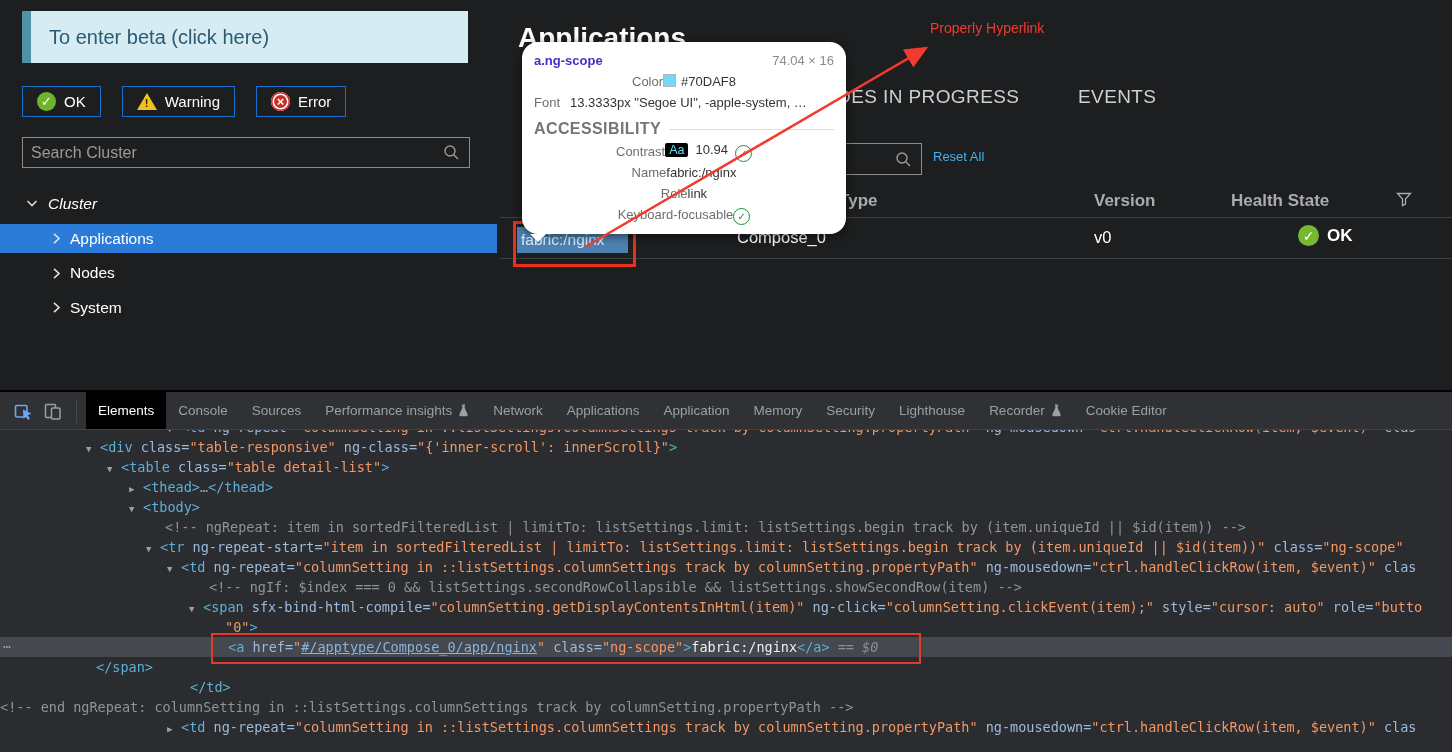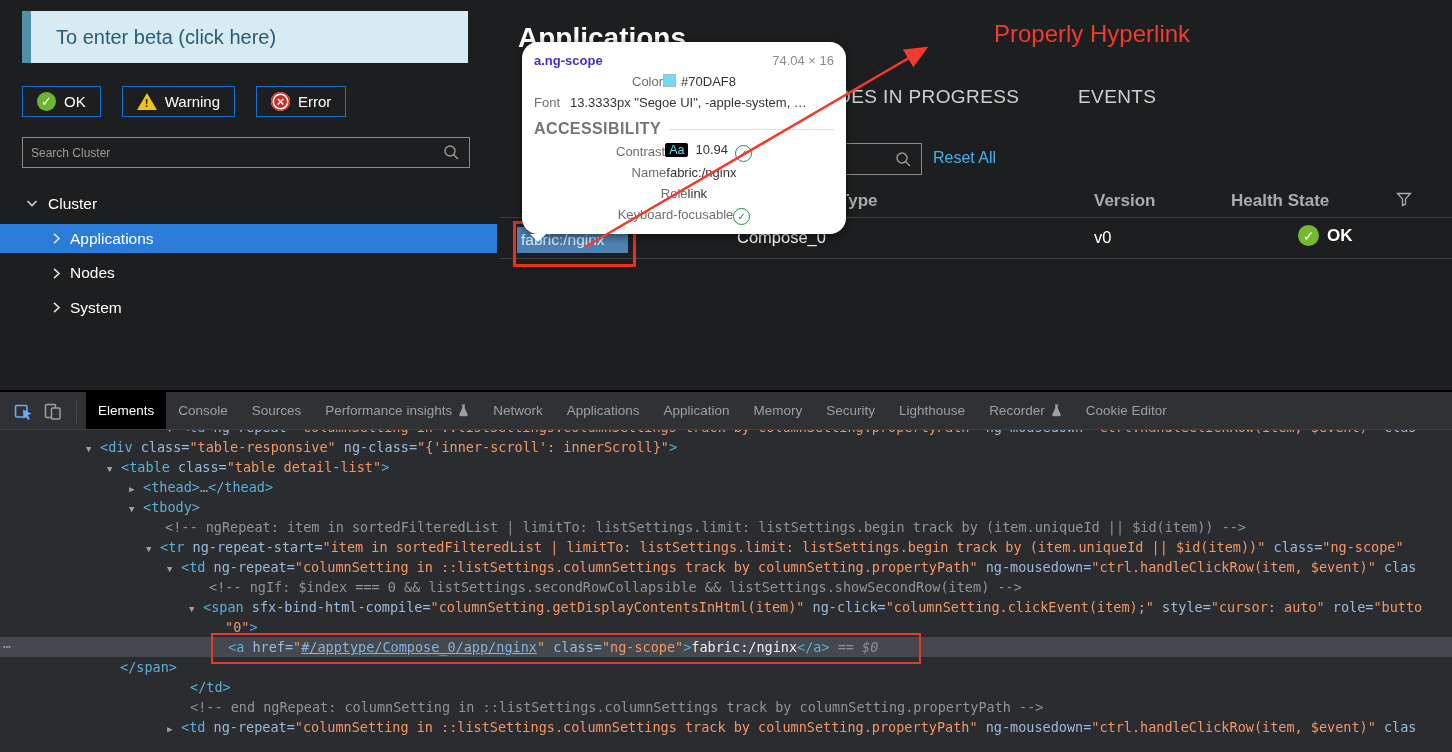--- a/index.html
+++ b/index.html
@@ -3,51 +3,51 @@
 <meta charset="utf-8">
 <style>
   html,body{margin:0;padding:0;background:#101010;}
   .stage{position:relative;width:1452px;height:752px;overflow:hidden;background:#1d1e1f;
          font-family:"Liberation Sans",sans-serif;-webkit-font-smoothing:antialiased;}
   .abs{position:absolute;}
 
   
   .banner{left:22px;top:11px;width:446px;height:52px;background:#d7ebf2;display:flex;align-items:center;cursor:pointer;}
   .banner-accent{width:9px;height:100%;background:#4f91a6;}
-  .banner-text{margin-left:25px;font-size:20px;color:#2a5b74;}
+  .banner-text{margin-left:18px;font-size:20px;color:#2a5b74;}
   .legend{left:22px;top:86px;display:flex;gap:21px;}
   .lbtn{height:31px;border:1px solid #1b6fd1;background:transparent;color:#fff;font-size:15px;
         display:flex;align-items:center;gap:8px;padding:0 14px;cursor:pointer;font-family:inherit;}
   .ic-ok{width:19px;height:19px;border-radius:50%;background:#6db52e;color:#fff;font-size:13px;
          display:flex;align-items:center;justify-content:center;}
   .ic-warn{width:0;height:0;border-left:10px solid transparent;border-right:10px solid transparent;
            border-bottom:17px solid #f2c21c;position:relative;}
   .ic-warn i{position:absolute;left:-2px;top:4px;font-style:normal;color:#222;font-size:11px;font-weight:bold;}
   .ic-err{width:19px;height:19px;border-radius:50%;background:#ce2b22;color:#fff;font-size:13px;font-weight:bold;
           display:flex;align-items:center;justify-content:center;box-shadow:inset 0 0 0 1.5px #ce2b22, inset 0 0 0 3px #fff;}
   .sb-search{left:22px;top:137px;width:446px;height:29px;border:1px solid #8a8a8a;display:flex;align-items:center;}
-  .sb-search input{flex:1;background:transparent;border:none;outline:none;color:#7dd3fc;font-size:12px;
+  .sb-search input{flex:1;background:transparent;border:none;outline:none;color:#7dd3fc;font-size:16px;
                    padding:0 8px;font-family:inherit;}
   .sb-search input::placeholder{color:#9a9a9a;}
   .mag{margin-right:9px;flex:0 0 auto;}
-  .tree-root{left:0;top:190px;width:497px;height:27px;display:flex;align-items:center;cursor:pointer;}
+  .tree-root{left:0;top:190px;width:497px;height:27px;display:flex;align-items:center;cursor:pointer;font-style:italic;}
   .tree-root svg{margin-left:26px;}
   .tree-root .lbl{margin-left:10px;color:#fff;font-size:15.5px;font-weight:500;}
   .tree-items{left:0;top:224px;width:497px;}
   .trow{position:absolute;left:0;width:497px;height:29px;display:flex;align-items:center;cursor:pointer;}
   .trow svg{margin-left:52px;}
   .trow .lbl{margin-left:9px;color:#fff;font-size:15.5px;}
   .trow.selected{background:#2b7bd9;}
 
   
   .page-title{left:518px;top:22px;color:#fff;font-size:28px;font-weight:bold;}
   .mtab{position:absolute;top:86px;color:#cfd0d1;font-size:19px;letter-spacing:.4px;cursor:pointer;}
   .main-search{left:662px;top:143px;width:258px;height:30px;border:1px solid #8a8a8a;display:flex;align-items:center;}
   .main-search input{flex:1;background:transparent;border:none;outline:none;color:#cfcfcf;font-size:14px;padding:0 8px;font-family:inherit;}
-  .reset-all{left:933px;top:149px;color:#44b1f2;font-size:16px;cursor:pointer;}
+  .reset-all{left:933px;top:149px;color:#44b1f2;font-size:13px;cursor:pointer;}
   .th{position:absolute;top:191px;color:#a9abad;font-size:17px;font-weight:bold;}
   .hline{position:absolute;left:500px;width:952px;height:1px;background:#3e4042;}
   .cell{position:absolute;top:228px;color:#fff;font-size:16.5px;}
   .nginx-hl{left:517px;top:227px;width:111px;height:26px;background:#4e81b2;display:flex;align-items:center;}
   .nginx-hl span{margin-left:4px;color:#d7edff;font-size:15.5px;}
   .okbadge{left:1298px;top:225px;display:flex;align-items:center;gap:8px;}
   .okbadge .ic-ok{width:21px;height:21px;font-size:14px;background:#76b82f;}
   .okbadge b{color:#fff;font-size:17px;}
   .red-el-box{left:513px;top:221px;width:117px;height:40px;border:3px solid #e8301f;pointer-events:none;z-index:40;}
 
@@ -66,21 +66,21 @@
           vertical-align:-1px;margin-right:5px;}
   .fontrow{display:flex;align-items:center;height:19px;margin-top:2px;gap:10px;white-space:nowrap;overflow:hidden;}
   .acc-head{display:flex;align-items:center;gap:8px;margin:8px 0 4px 0;}
   .acc-head span{font-size:16px;font-weight:bold;color:#757575;letter-spacing:.4px;}
   .acc-head i{flex:1;height:1px;background:#ddd;}
   .aa{background:#000;color:#70DAF8;border-radius:2px;padding:0 4px;font-size:12.5px;margin-right:7px;}
   .gcheck{display:inline-flex;width:15px;height:15px;border-radius:50%;border:1.6px solid #1e8e3e;color:#1e8e3e;
           font-size:10px;align-items:center;justify-content:center;margin-left:7px;vertical-align:-3px;}
 
   
-  .anno-text{left:994px;top:20px;color:#f23b2e;font-size:24px;z-index:60;}
+  .anno-text{left:930px;top:20px;color:#f23b2e;font-size:14px;z-index:60;}
   .anno-arrow{left:0;top:0;z-index:60;pointer-events:none;}
 
   
   .devtools{left:0;top:390px;width:1452px;height:362px;background:#2a2c2f;border-top:2px solid #000;}
   .dt-toolbar{height:37px;background:#2f3134;border-bottom:1px solid #404346;display:flex;align-items:center;padding-left:10px;}
   .dt-sep{width:1px;height:24px;background:#47494d;margin:0 9px 0 10px;}
   .dt-icon{display:flex;align-items:center;justify-content:center;width:26px;height:26px;cursor:pointer;}
   .dtab{padding:0 12px;height:37px;display:flex;align-items:center;gap:6px;color:#9aa0a6;font-size:13.5px;cursor:pointer;white-space:nowrap;}
   .dtab.active{background:#000;color:#fff;}
   .dt-code{font-family:"DejaVu Sans Mono",monospace;font-size:13.5px;padding-top:0;}
@@ -307,20 +307,20 @@
         <div class="cl" style="padding-left: 107px;"><span class="lt"><span class="tw">▼</span><span class="tk-tag">&lt;table</span><span class="tk-attr"> class=</span><span class="tk-val">"table detail-list"</span><span class="tk-tag">&gt;</span></span></div>
         <div class="cl" style="padding-left: 129px;"><span class="lt"><span class="tw">▶</span><span class="tk-tag">&lt;thead</span><span class="tk-tag">&gt;</span><span class="tk-dots">…</span><span class="tk-tag">&lt;/thead&gt;</span></span></div>
         <div class="cl" style="padding-left: 129px;"><span class="lt"><span class="tw">▼</span><span class="tk-tag">&lt;tbody</span><span class="tk-tag">&gt;</span></span></div>
         <div class="cl" style="padding-left: 165px;"><span class="lt"><span class="tk-com">&lt;!-- ngRepeat: item in sortedFilteredList | limitTo: listSettings.limit: listSettings.begin track by (item.uniqueId || $id(item)) --&gt;</span></span></div>
         <div class="cl" style="padding-left: 146px;"><span class="lt"><span class="tw">▼</span><span class="tk-tag">&lt;tr</span><span class="tk-attr"> ng-repeat-start=</span><span class="tk-val">"item in sortedFilteredList | limitTo: listSettings.limit: listSettings.begin track by (item.uniqueId || $id(item))"</span><span class="tk-attr"> class=</span><span class="tk-val">"ng-scope"</span></span></div>
         <div class="cl" style="padding-left: 167px;"><span class="lt"><span class="tw">▼</span><span class="tk-tag">&lt;td</span><span class="tk-attr"> ng-repeat=</span><span class="tk-val">"columnSetting in ::listSettings.columnSettings track by columnSetting.propertyPath"</span><span class="tk-attr"> ng-mousedown=</span><span class="tk-val">"ctrl.handleClickRow(item, $event)"</span><span class="tk-attr"> clas</span></span></div>
         <div class="cl" style="padding-left: 209px;"><span class="lt"><span class="tk-com">&lt;!-- ngIf: $index === 0 &amp;&amp; listSettings.secondRowCollapsible &amp;&amp; listSettings.showSecondRow(item) --&gt;</span></span></div>
         <div class="cl" style="padding-left: 189px;"><span class="lt"><span class="tw">▼</span><span class="tk-tag">&lt;span</span><span class="tk-attr"> sfx-bind-html-compile=</span><span class="tk-val">"columnSetting.getDisplayContentsInHtml(item)"</span><span class="tk-attr"> ng-click=</span><span class="tk-val">"columnSetting.clickEvent(item);"</span><span class="tk-attr"> style=</span><span class="tk-val">"cursor: auto"</span><span class="tk-attr"> role=</span><span class="tk-val">"butto</span></span></div>
         <div class="cl" style="padding-left: 225px;"><span class="lt"><span class="tk-val">"0"</span><span class="tk-tag">&gt;</span></span></div>
         <div class="cl sel" style="padding-left: 228px;"><span class="lt"><span class="tk-tag">&lt;a</span><span class="tk-attr"> href=</span><span class="tk-val">"</span><span class="tk-link">#/apptype/Compose_0/app/nginx</span><span class="tk-val">"</span><span class="tk-attr"> class=</span><span class="tk-val">"ng-scope"</span><span class="tk-tag">&gt;</span><span class="tk-txt">fabric:/nginx</span><span class="tk-tag">&lt;/a&gt;</span><span class="tk-hint"> == </span><span class="tk-hint_i">$0</span></span><span class="gut">⋯</span><span class="codebox"></span></div>
-        <div class="cl" style="padding-left: 120px;"><span class="lt"><span class="tk-tag">&lt;/span&gt;</span></span></div>
+        <div class="cl" style="padding-left: 96px;"><span class="lt"><span class="tk-tag">&lt;/span&gt;</span></span></div>
         <div class="cl" style="padding-left: 190px;"><span class="lt"><span class="tk-tag">&lt;/td&gt;</span></span></div>
-        <div class="cl" style="padding-left: 190px;"><span class="lt"><span class="tk-com">&lt;!-- end ngRepeat: columnSetting in ::listSettings.columnSettings track by columnSetting.propertyPath --&gt;</span></span></div>
+        <div class="cl" style=""><span class="lt"><span class="tk-com">&lt;!-- end ngRepeat: columnSetting in ::listSettings.columnSettings track by columnSetting.propertyPath --&gt;</span></span></div>
         <div class="cl" style="padding-left: 167px;"><span class="lt"><span class="tw">▶</span><span class="tk-tag">&lt;td</span><span class="tk-attr"> ng-repeat=</span><span class="tk-val">"columnSetting in ::listSettings.columnSettings track by columnSetting.propertyPath"</span><span class="tk-attr"> ng-mousedown=</span><span class="tk-val">"ctrl.handleClickRow(item, $event)"</span><span class="tk-attr"> clas</span></span></div>
       </div>
   </div>
 
 </div>
 
 </body></html>

